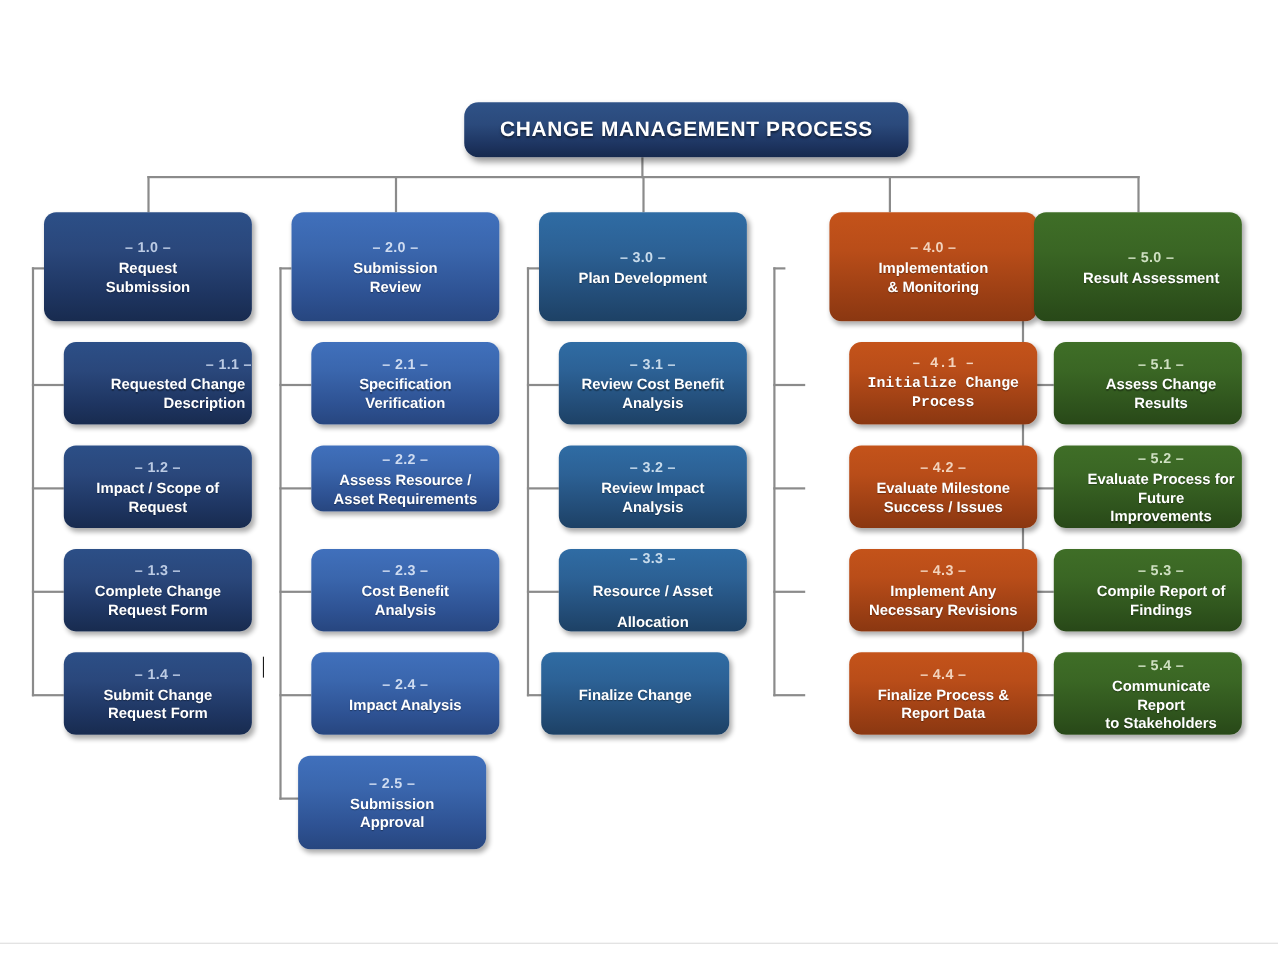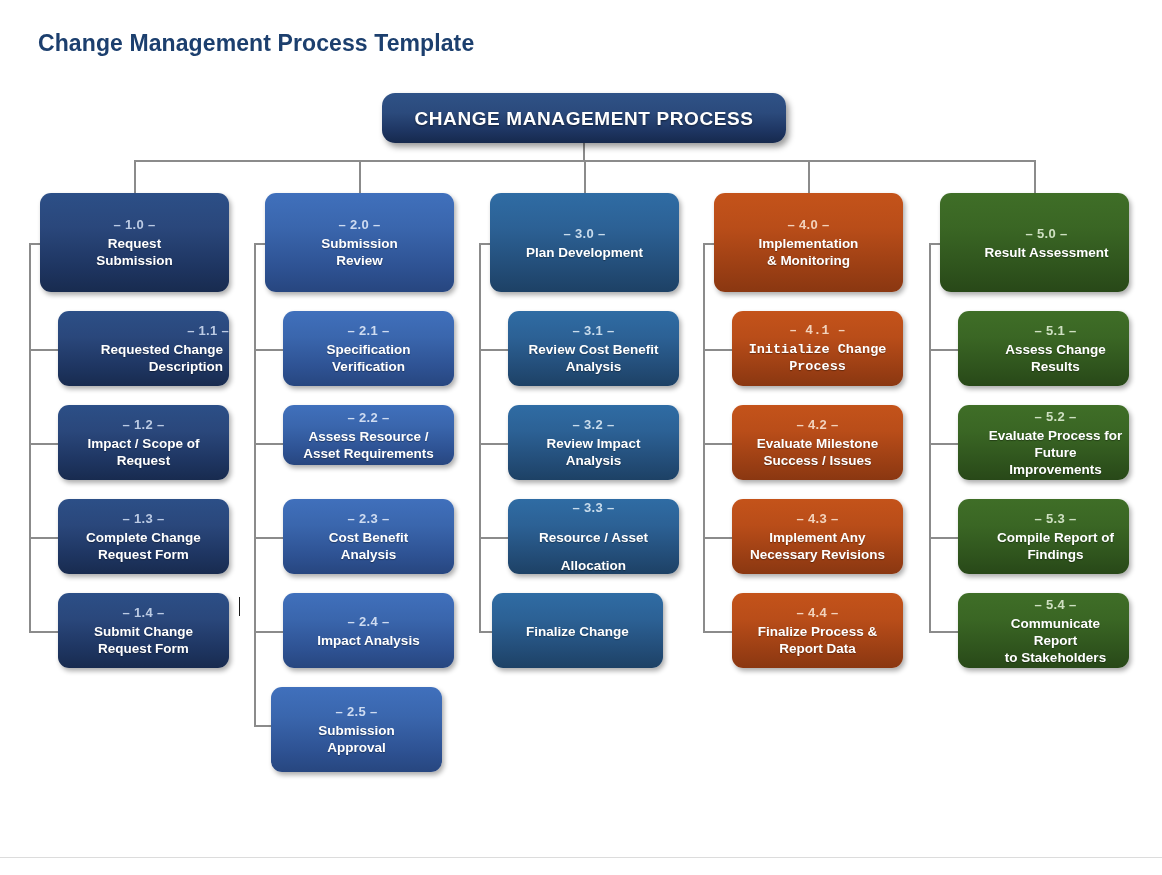--- a/index.html
+++ b/index.html
@@ -83,50 +83,50 @@
     line-height: 17px;
     padding: 0 6px;
     text-shadow: 0 1px 1px rgba(0,0,0,0.35);
   }
 
   
   .node.root {
     border-radius: 13px;
     background: linear-gradient(to bottom, #2f5287 0%, #2b4a7c 40%, #1d3460 78%, #16294d 100%);
     box-shadow: 3px 4px 6px rgba(0,0,0,0.40);
+    margin-left: 40px;
   }
   .node.root .lbl {
     font-size: 19px;
     font-weight: bold;
     letter-spacing: 0.6px;
     text-shadow: 0 1px 2px rgba(0,0,0,0.5);
   }
 
   
   .c1 { background: linear-gradient(to bottom, #2c4f87 0%, #2a477b 35%, #1e3561 75%, #182b4f 100%); }
   .c1 .num { color: #bccbe4; }
 
   .c2 { background: linear-gradient(to bottom, #4070bc 0%, #3a66ad 35%, #2e5293 75%, #27467f 100%); }
   .c2 .num { color: #cfdcf1; }
 
   .c3 { background: linear-gradient(to bottom, #2f6ca4 0%, #2c6195 35%, #234d78 75%, #1d4165 100%); }
   .c3 .num { color: #c9dcec; }
 
-  .c4 { background: linear-gradient(to bottom, #c4531a 0%, #b94d19 35%, #9c3f14 75%, #8a3711 100%); }
+  .c4 { background: linear-gradient(to bottom, #c4531a 0%, #b94d19 35%, #9c3f14 75%, #8a3711 100%); margin-left: 40px; }
   .c4 .num { color: #f2d3bd; }
 
   .c5 { background: linear-gradient(to bottom, #3f6e27 0%, #3a6624 35%, #2f541d 75%, #284818 100%); padding-left: 24px; }
   .c5 .num { color: #cfe0c2; }
 </style>
 </head>
 <body>
 
 <div id="canvas">
 
-  <div class="page-title">Change Management Process Template</div>
 
   <div id="connector-layer">
       <div class="conn v" style="left: 583px; top: 143px; height: 19px;"></div>
       <div class="conn h" style="left: 133.5px; top: 160px; width: 902px;"></div>
       <div class="conn v" style="left: 133.5px; top: 160px; height: 33px;"></div>
       <div class="conn v" style="left: 29px; top: 242.5px; height: 390px;"></div>
       <div class="conn h" style="left: 29px; top: 242.5px; width: 11px;"></div>
       <div class="conn h" style="left: 29px; top: 348.5px; width: 29px;"></div>
       <div class="conn h" style="left: 29px; top: 442.5px; width: 29px;"></div>
       <div class="conn h" style="left: 29px; top: 536.5px; width: 29px;"></div>

